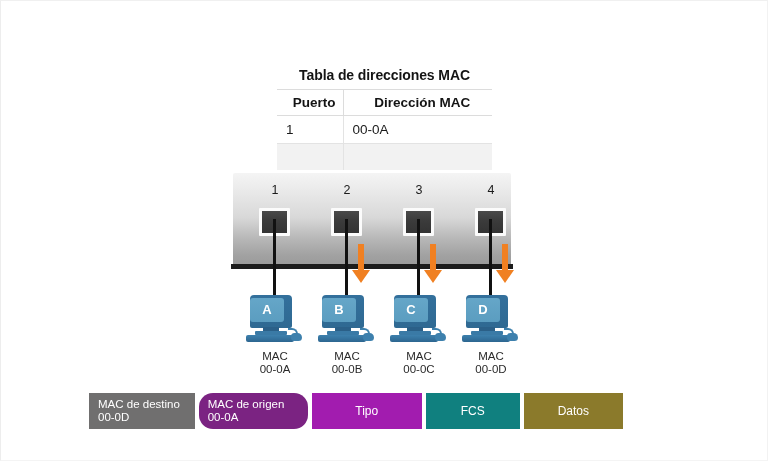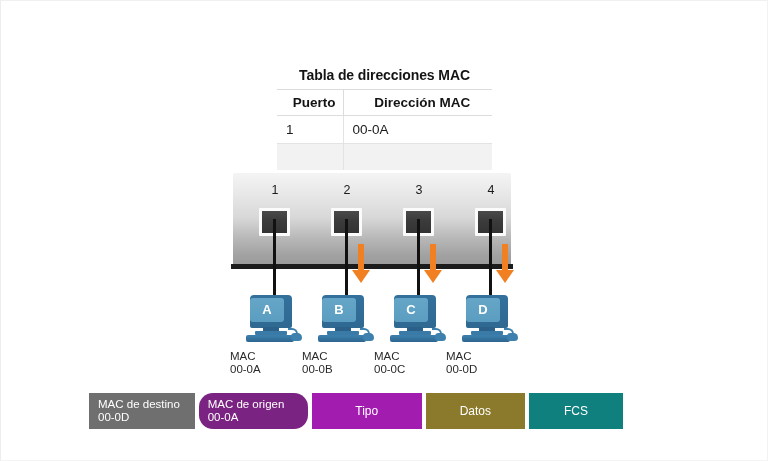--- a/index.html
+++ b/index.html
@@ -220,21 +220,21 @@
     top: 33px;
     width: 8px;
     height: 6px;
     border-top: 2px solid #3d80ad;
     border-right: 2px solid #3d80ad;
     border-radius: 0 6px 0 0;
   }
   .pc-label {
     position: absolute;
     width: 90px;
-    text-align: left;
+    text-align: center;
     font-size: 11.5px;
     line-height: 13px;
     color: #2a2a2a;
     font-family: "Liberation Sans", sans-serif;
   }
 
   
   #frame-bar {
     position: absolute;
     left: 88px;
@@ -376,17 +376,17 @@
   <div id="frame-bar">
     <div class="frame-seg two-line" id="seg-0" style="background: rgb(112, 111, 111); width: 118px;">
       <div>MAC de destino</div>
       <div>00-0D</div>
     </div>
     <div class="frame-seg two-line" id="seg-1" style="background: rgb(123, 35, 130); width: 122px; border-radius: 14px;">
       <div>MAC de origen</div>
       <div>00-0A</div>
     </div>
     <div class="frame-seg one-line" id="seg-2" style="background: #a21caf; width: 124px;">Tipo</div>
+    <div class="frame-seg one-line" id="seg-4" style="background: rgb(16, 128, 127); width: 106px;">FCS</div>
     <div class="frame-seg one-line" id="seg-3" style="background: rgb(139, 122, 43); width: 112px;">Datos</div>
-    <div class="frame-seg one-line" id="seg-4" style="background: rgb(16, 128, 127); width: 106px;">FCS</div>
   </div>
 
 </div>
 
 </body></html>

